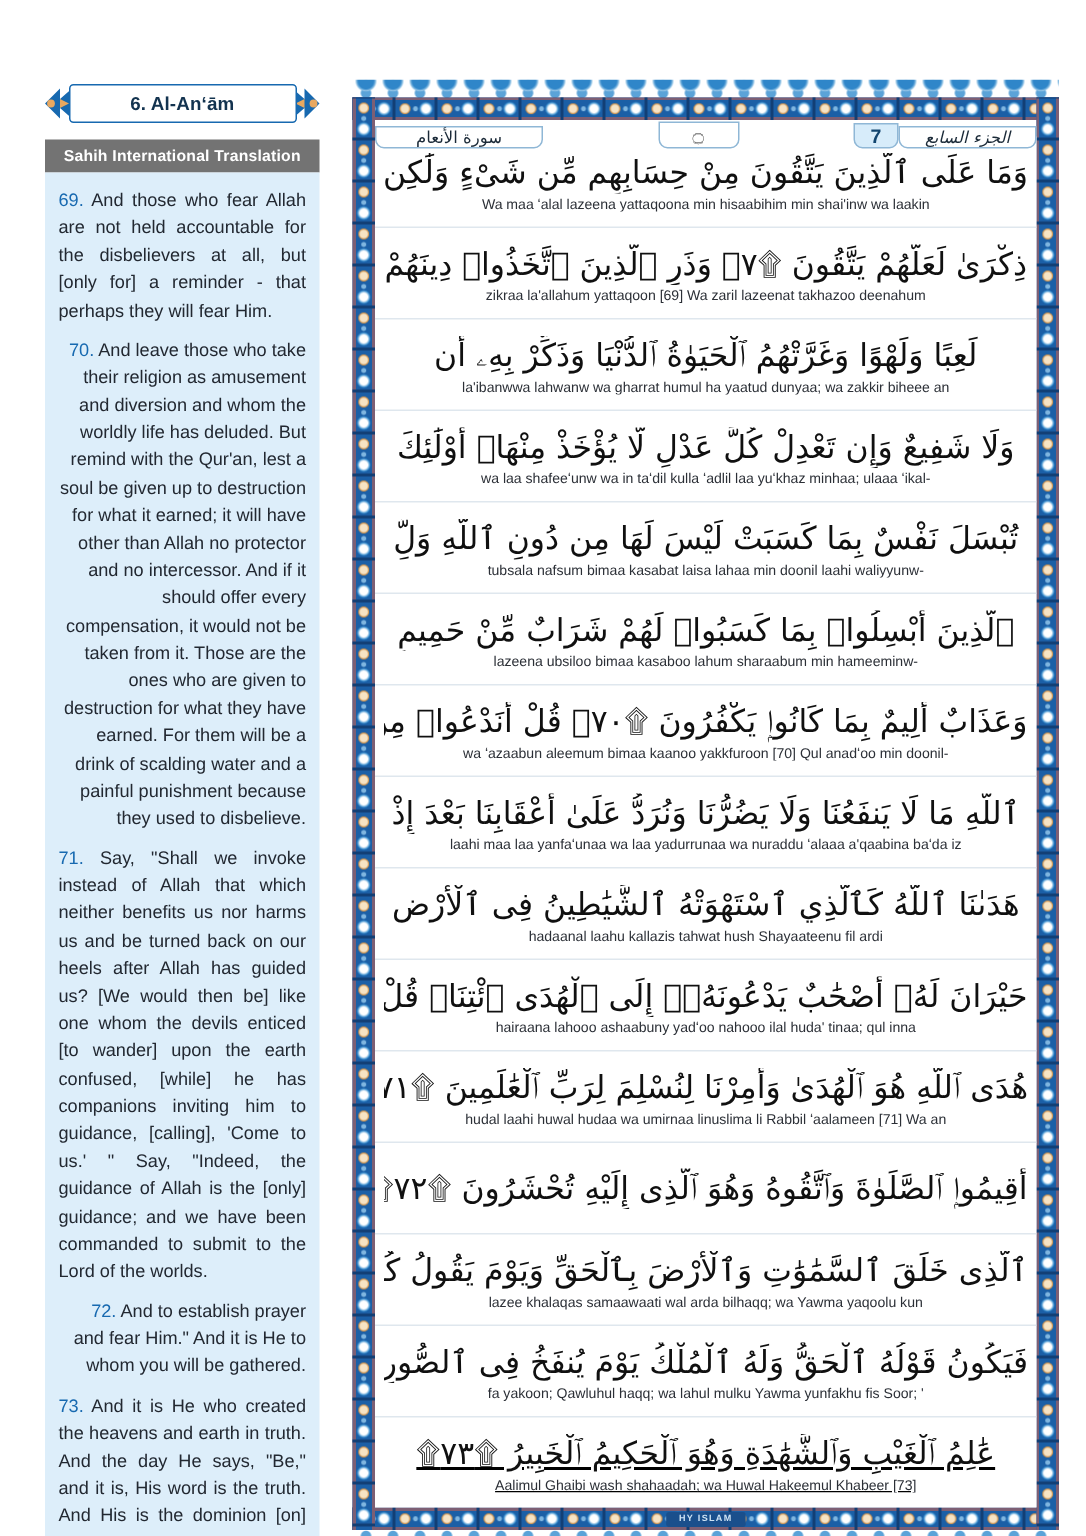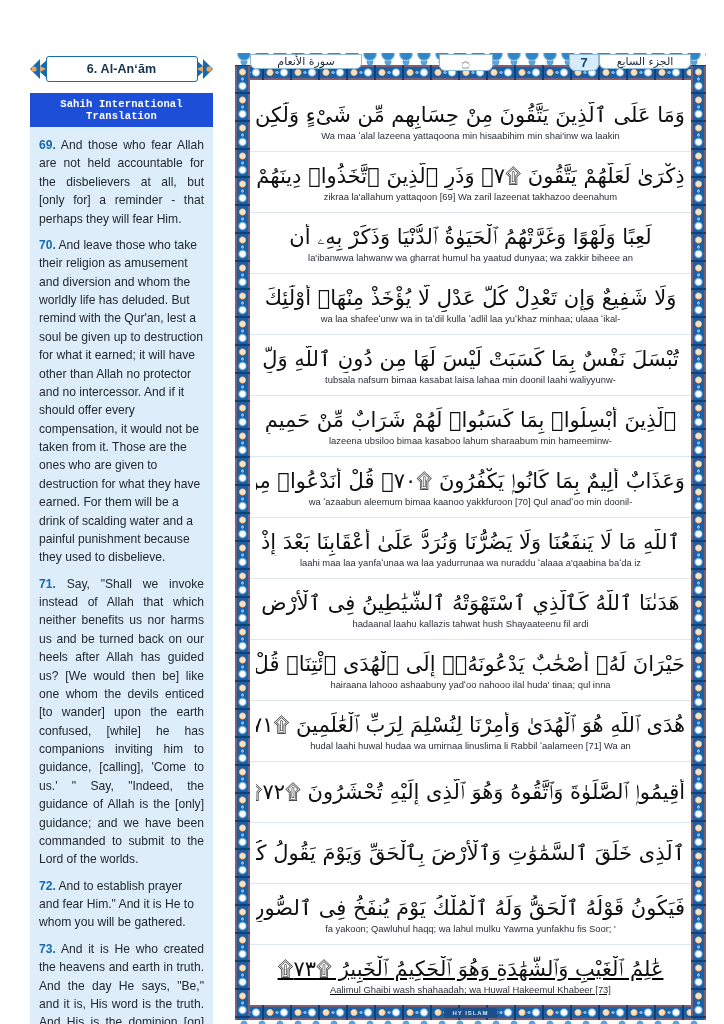--- a/index.html
+++ b/index.html
@@ -60,47 +60,46 @@
     top: 50%;
     transform: translateY(-50%);
     width: 34px; height: 26px;
     z-index: 2;
   }
   .wing.left { left: -2px; }
   .wing.right { right: -2px; }
 
   
   .trans-label {
-    background: #1d4ed8;
+    background: #737373;
     color: #ffffff;
     font-size: 10.5px;
     font-weight: bold;
     text-align: center;
     padding: 5px 4px 5px;
     letter-spacing: .15px;
     margin-bottom: 0px;
-    font-family: Liberation Mono, monospace;
   }
 
   
   .trans-body {
     background: #ddeefa;
     padding: 9px 9px 10px 9px;
     min-height: 910px;
   }
   .verse {
     font-size: 12.1px;
     line-height: 1.52;
     color: #222831;
     margin-bottom: 8px;
-    text-align: left;
+    text-align: right;
   }
   .verse.just { text-align: justify; text-align-last: left; }
   .verse .num {
-    font-weight: bold;
+    font-weight: normal;
     color: #1769b0;
   }
 
   
   .right-col {
     flex: 1 1 auto;
     position: relative;
     padding: 22px 18px 20px 10px;
   }
   .frame {
@@ -146,39 +145,39 @@
   .b-top    { top: 12px;  left: 0;  right: 0; height: 15px; }
   .b-topdot { top: 0px;   left: 0;  right: 0; height: 13px; }
   .b-bot    { bottom: 13px; left: 0; right: 0; height: 15px; }
   .b-botdot { bottom: 0px; left: 0;  right: 0; height: 13px; transform: scaleY(-1); }
   .b-left   { top: 12px; bottom: 13px; left: 0;  width: 15px; }
   .b-right  { top: 12px; bottom: 13px; right: 0; width: 15px; }
 
   
   .hdr {
     position: absolute;
-    top: 1px; left: 15px; right: 15px;
+    top: 20px; left: 15px; right: 15px;
     height: 26px;
     display: flex;
-    align-items: flex-start;
+    align-items: flex-end;
     z-index: 6;
   }
   .hdr-cell {
     background: #ffffff;
     border: 1px solid #8fb7d6;
     display: flex;
     align-items: center;
     justify-content: center;
     border-radius: 0 0 6px 6px;
   }
   .hdr-surah { width: 112px; }
   .hdr-gap   { flex: 1 1 auto; background: transparent; border: none; }
   .hdr-mark  { width: 54px; }
   .hdr-page  { width: 30px; background: #d7ecfa; }
-  .hdr-juz   { width: 92px; }
+  .hdr-juz   { width: 92px; font-style: italic; }
   .ar-sm {
     font-family: "DejaVu Sans", "Liberation Sans", sans-serif;
     font-size: 11px;
     color: #1b2a38;
     direction: rtl;
     white-space: nowrap;
   }
   .pg-num {
     font-size: 13px;
     font-weight: bold;
@@ -367,20 +366,21 @@
         </div>
         <div class="ayah-line">
           <div class="ar">هُدَى ٱللَّهِ هُوَ ٱلْهُدَىٰ وَأُمِرْنَا لِنُسْلِمَ لِرَبِّ ٱلْعَٰلَمِينَ ۩٧١۩ وَأَن</div>
           <div class="tl">hudal laahi huwal hudaa wa umirnaa linuslima li Rabbil ʻaalameen [71] Wa an</div>
         </div>
         <div class="ayah-line">
           <div class="ar">أَقِيمُواۭ ٱلصَّلَوٰةَ وَٱتَّقُوهُ وَهُوَ ٱلَّذِى إِلَيْهِ تُحْشَرُونَ ۩٧٢۩ وَهُوَ</div>
         </div>
         <div class="ayah-line">
           <div class="ar">ٱلَّذِى خَلَقَ ٱلسَّمَٰوَٰتِ وَٱلْأَرْضَ بِٱلْحَقِّ وَيَوْمَ يَقُولُ كُن</div>
+          <div class="tl">lazee khalaqas samaawaati wal arda bilhaqq; wa Yawma yaqoolu kun</div>
         </div>
         <div class="ayah-line">
           <div class="ar">فَيَكُونُ قَوْلُهُ ٱلْحَقُّ وَلَهُ ٱلْمُلْكُ يَوْمَ يُنفَخُ فِى ٱلصُّورِ</div>
           <div class="tl">fa yakoon; Qawluhul haqq; wa lahul mulku Yawma yunfakhu fis Soor; '</div>
         </div>
         <div class="ayah-line">
           <div class="ar">عَٰلِمُ ٱلْغَيْبِ وَٱلشَّهَٰدَةِ وَهُوَ ٱلْحَكِيمُ ٱلْخَبِيرُ ۩٧٣۩</div>
           <div class="tl">Aalimul Ghaibi wash shahaadah; wa Huwal Hakeemul Khabeer [73]</div>
         </div>
 

